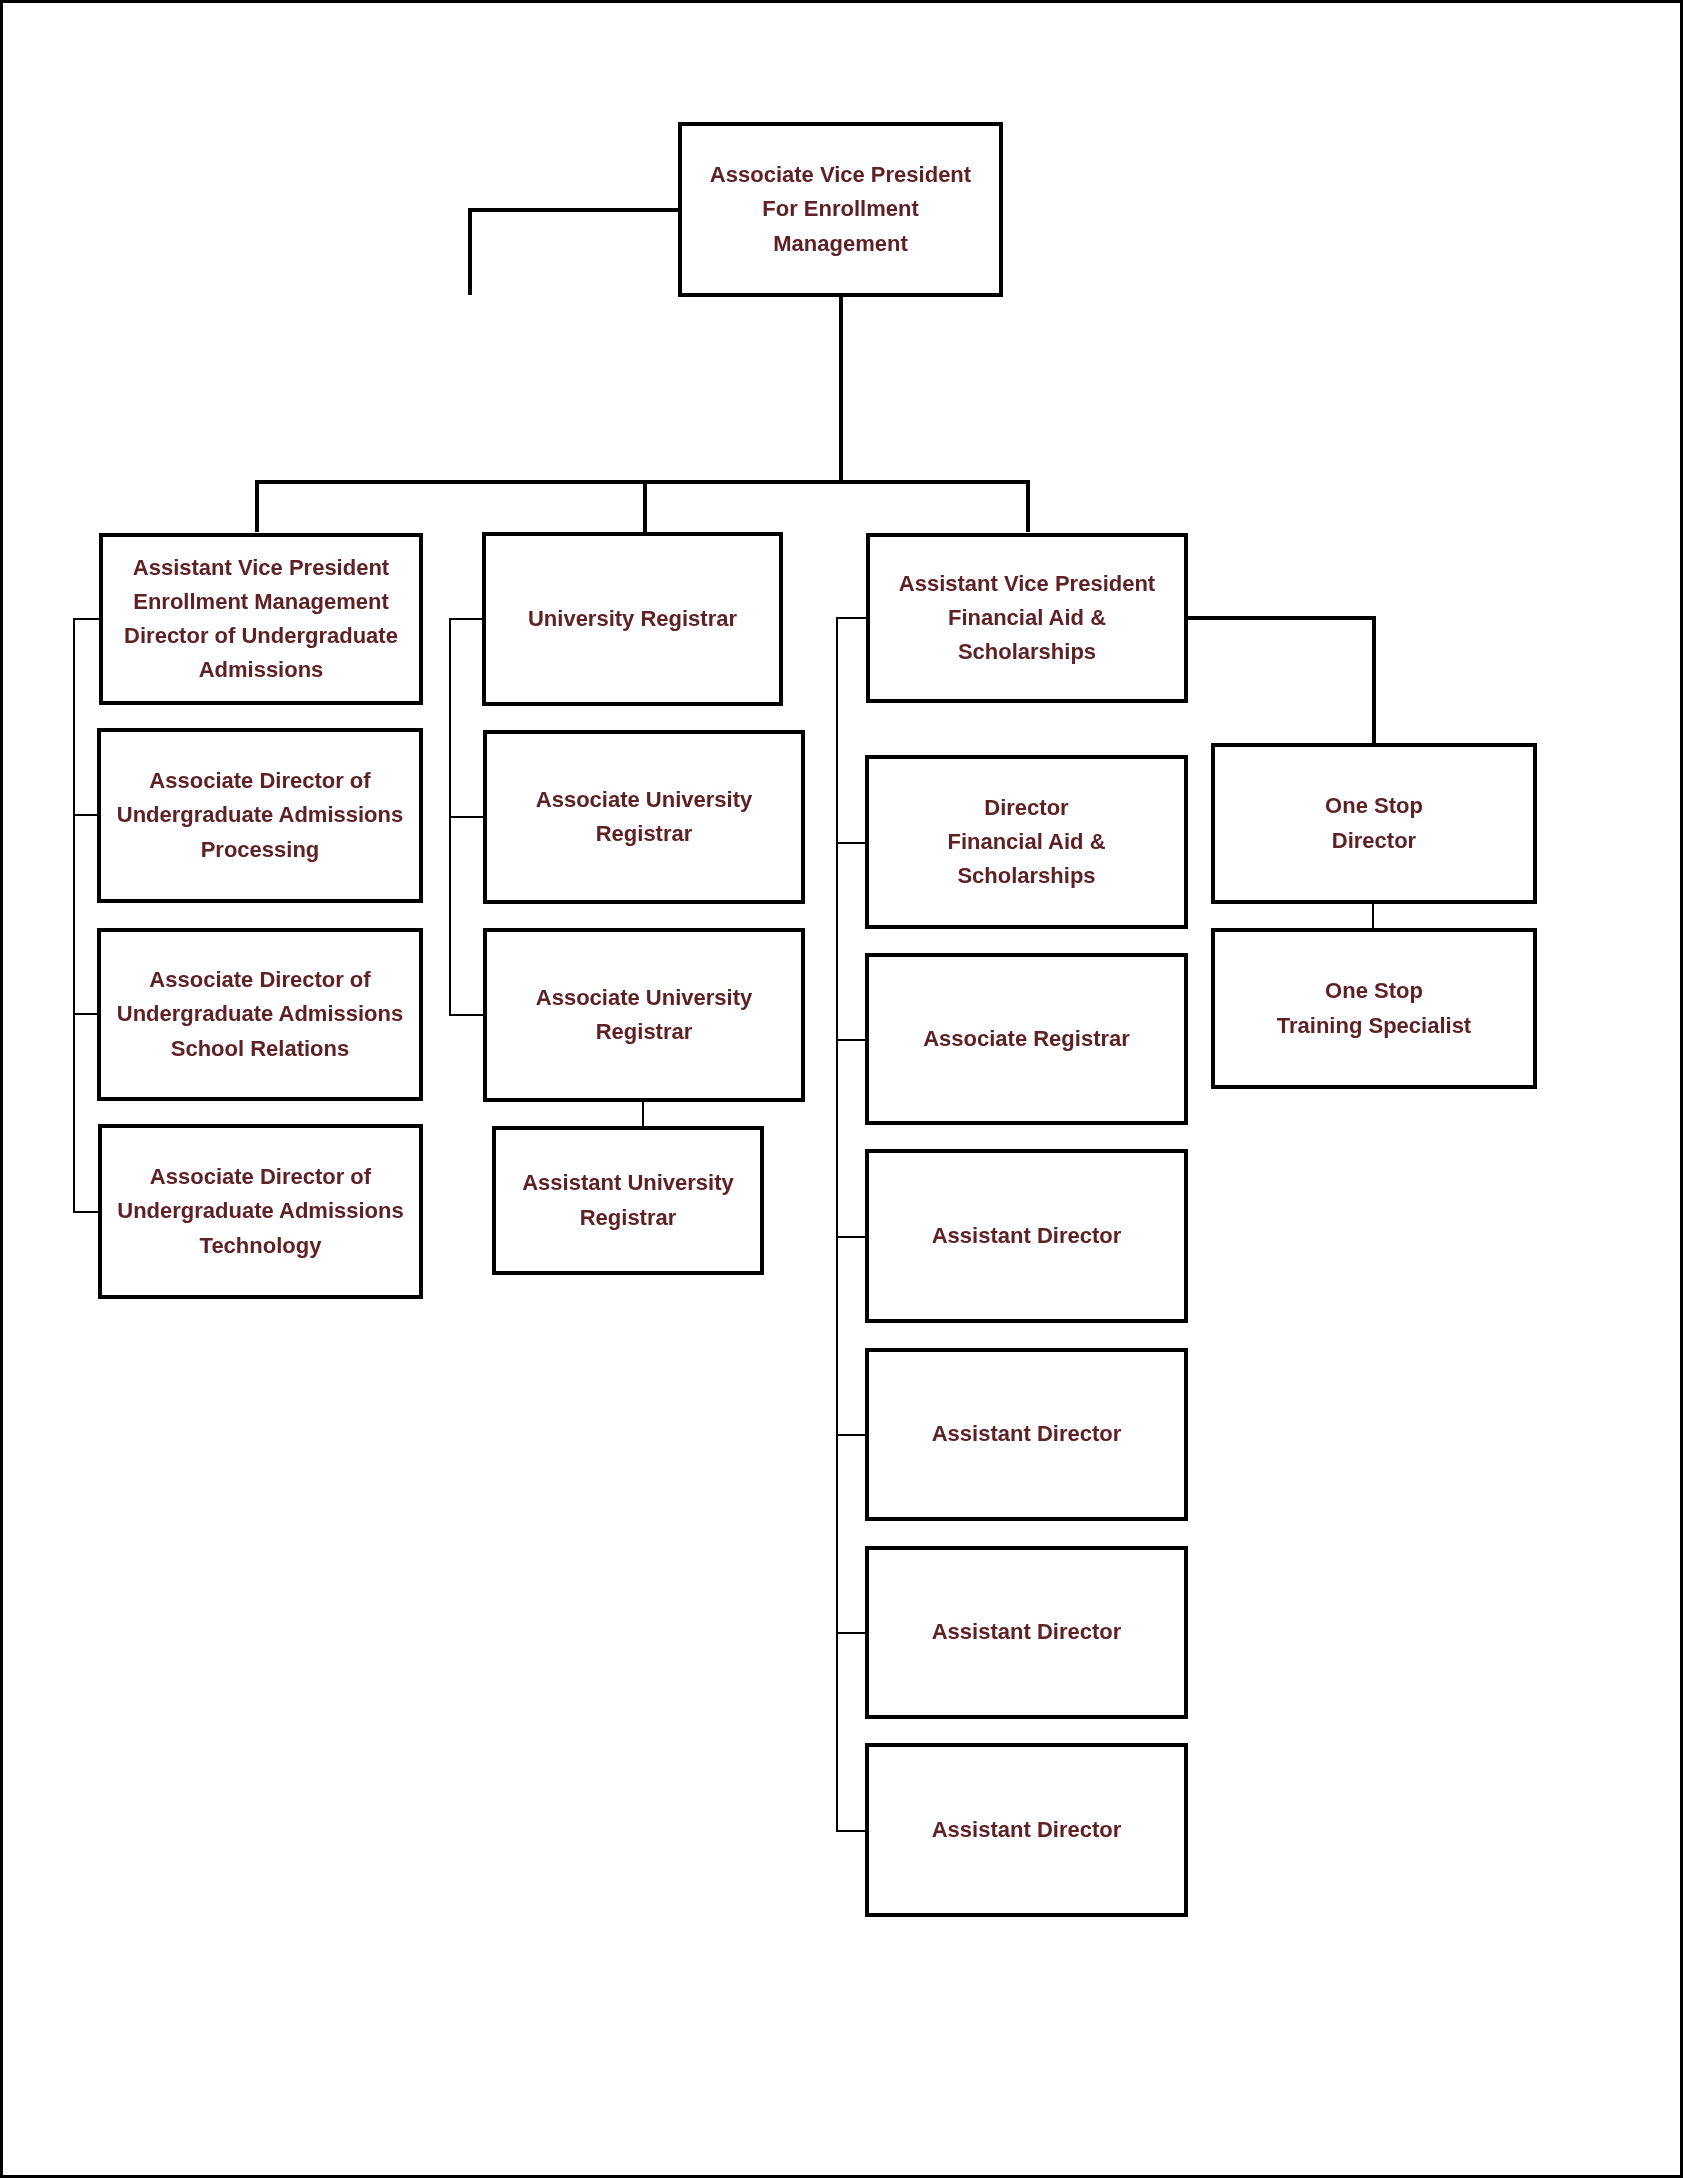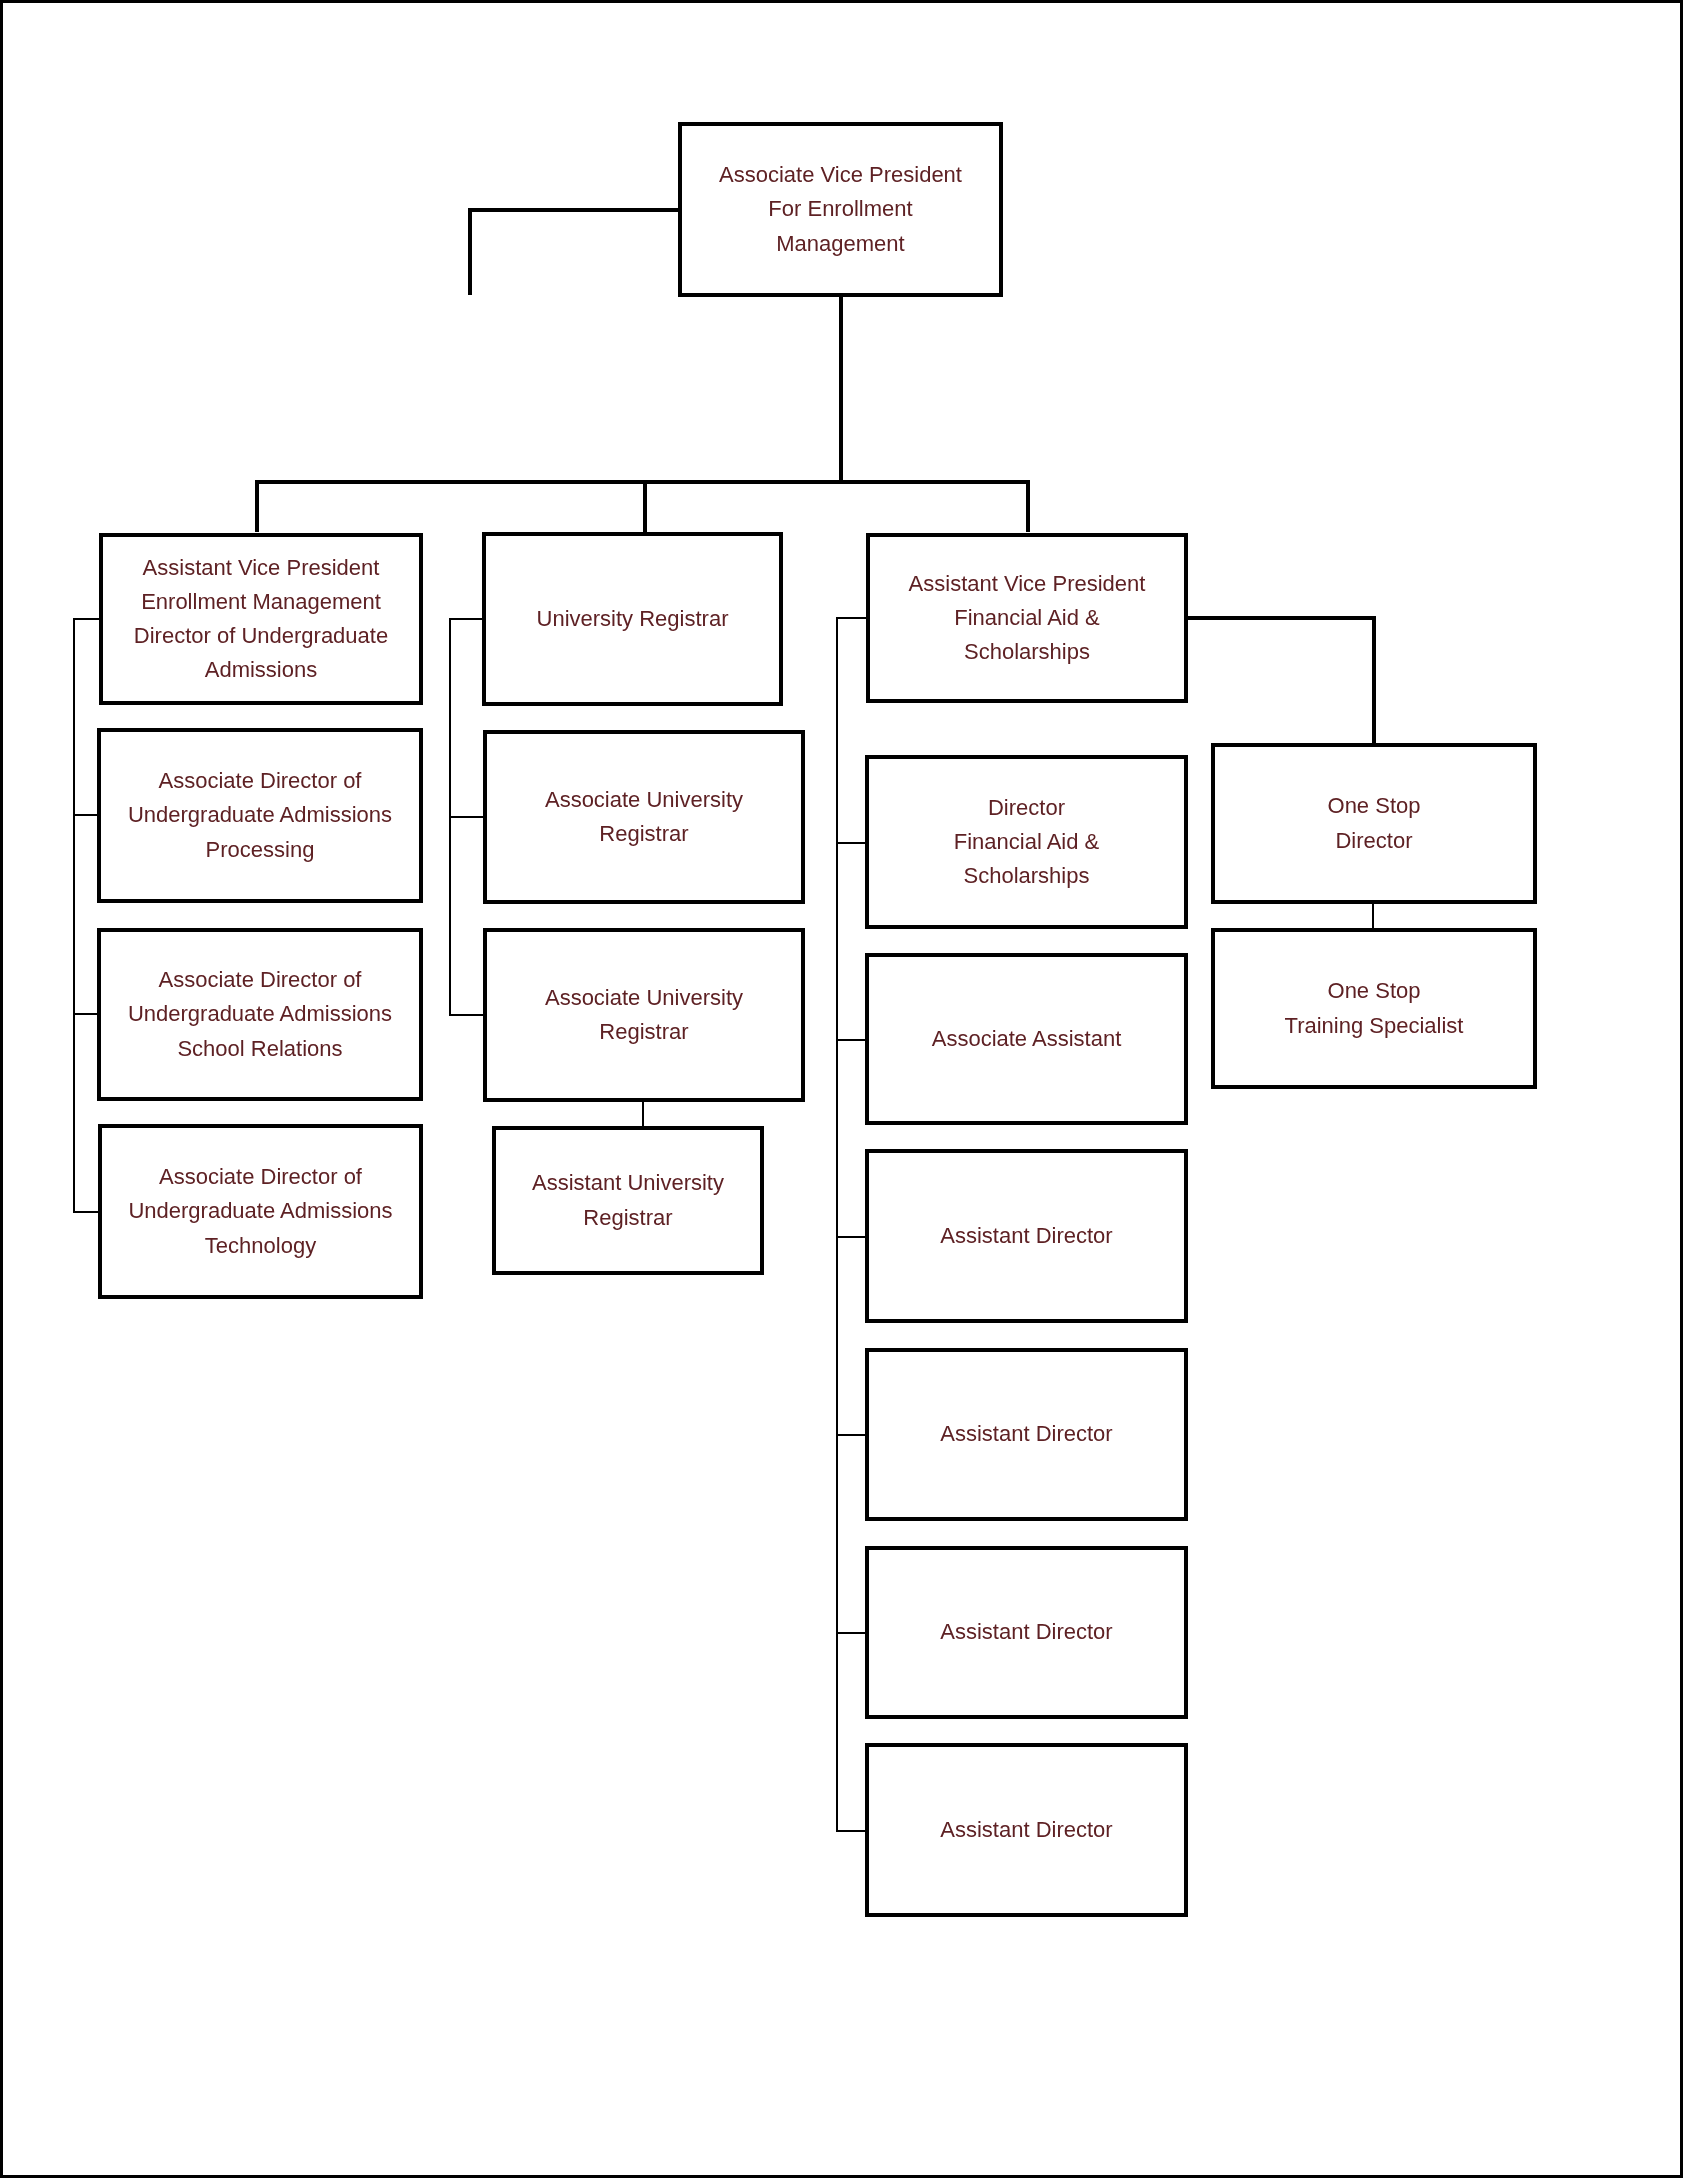--- a/index.html
+++ b/index.html
@@ -27,21 +27,21 @@
     position: absolute;
     box-sizing: border-box;
     border: 4px solid var(--line_black, #000000);
     background: #ffffff;
     display: flex;
     align-items: center;
     justify-content: center;
     text-align: center;
     white-space: pre-line;
     color: var(--maroon_text, #5E2124);
-    font-weight: normal;
+    font-weight: bold;
     font-size: 22px;
     line-height: 1.55;
     padding: 0 4px;
   }
   .ln {
     position: absolute;
     background: var(--line_black, #000000);
   }
 </style>
 </head>
@@ -116,21 +116,21 @@
 Registrar</div>
 
   <div class="box" style="left:866px;top:533px;width:322px;height:170px">Assistant Vice President
 Financial Aid &amp;
 Scholarships</div>
 
   <div class="box" style="left:865px;top:755px;width:323px;height:174px">Director
 Financial Aid &amp;
 Scholarships</div>
 
-  <div class="box" style="left:865px;top:953px;width:323px;height:172px">Associate Assistant</div>
+  <div class="box" style="left:865px;top:953px;width:323px;height:172px">Associate Registrar</div>
 
   <div class="box" style="left:865px;top:1149px;width:323px;height:174px">Assistant Director</div>
 
   <div class="box" style="left:865px;top:1348px;width:323px;height:173px">Assistant Director</div>
 
   <div class="box" style="left:865px;top:1546px;width:323px;height:173px">Assistant Director</div>
 
   <div class="box" style="left:865px;top:1743px;width:323px;height:174px">Assistant Director</div>
 
   <div class="box" style="left:1211px;top:743px;width:326px;height:161px">One Stop

